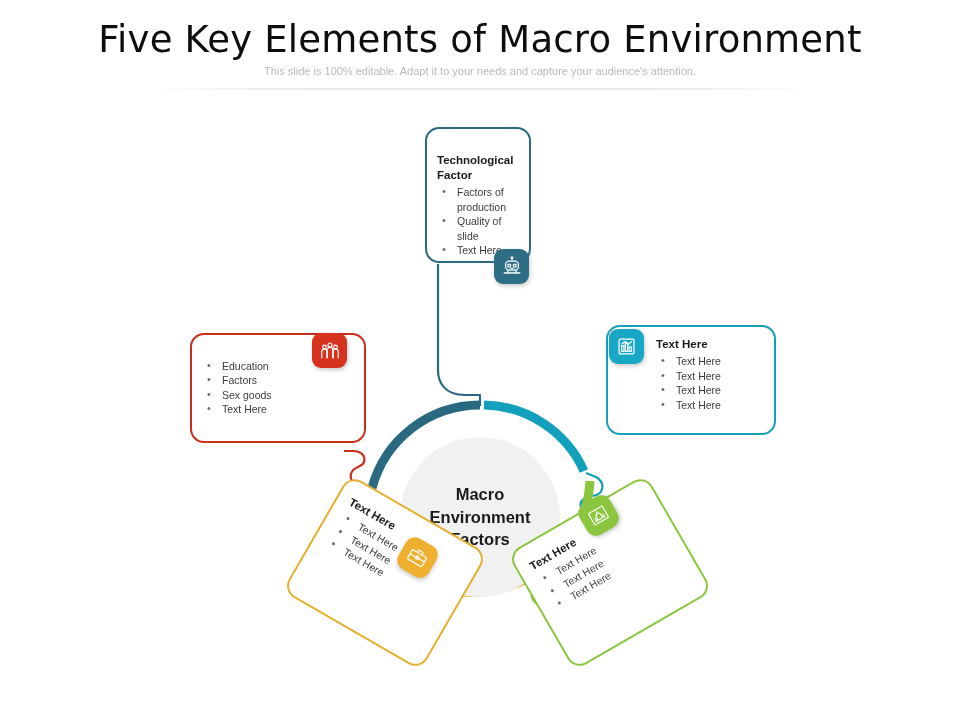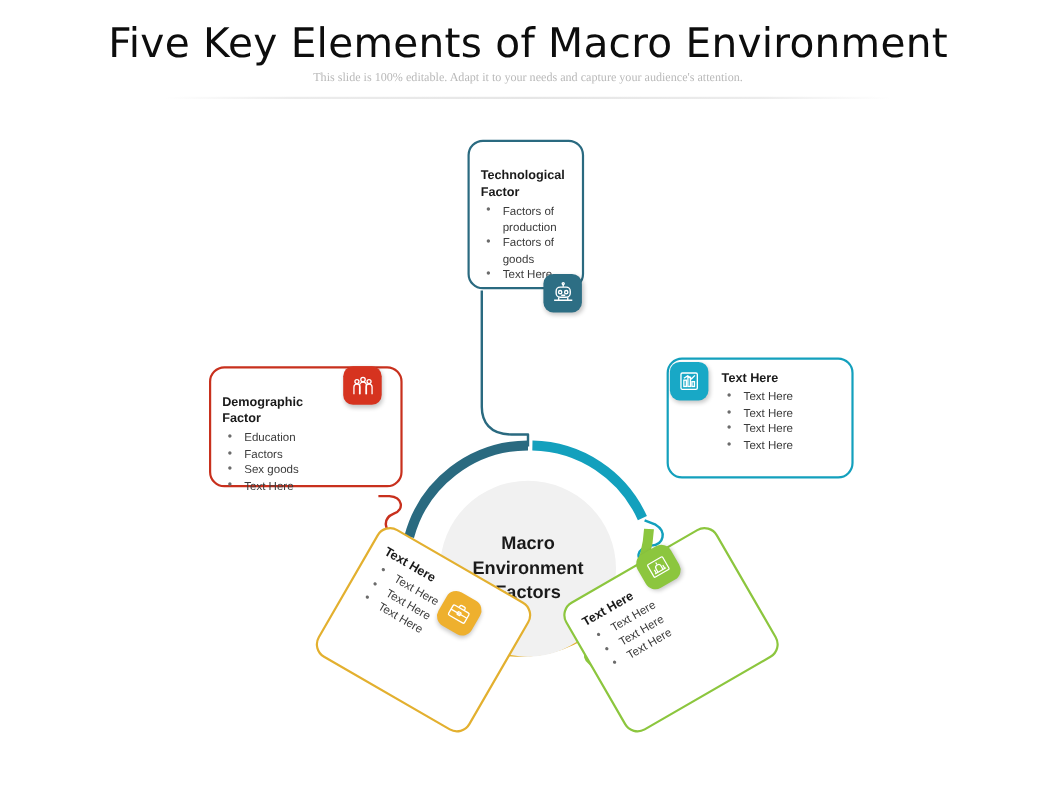--- a/index.html
+++ b/index.html
@@ -22,21 +22,20 @@
     letter-spacing:.2px;
     color:#0d0d0d;
     white-space:nowrap;
   }
   .subtitle{
     position:absolute;top:65px;left:0;width:960px;
     text-align:center;
     font-size:11px;
     color:#b9b9b9;
     white-space:nowrap;
-    font-family:Liberation Serif, serif;
   }
   .divider{
     position:absolute;top:88px;left:150px;width:660px;height:2px;
     background:linear-gradient(90deg,rgba(235,235,235,0) 0%,#ececec 18%,#e6e6e6 50%,#ececec 82%,rgba(235,235,235,0) 100%);
   }
 
   
   .diagram{position:absolute;top:100px;left:0;width:960px;height:620px;}
   .diagram svg{position:absolute;top:0;left:0;width:960px;height:620px;overflow:visible;}
 
@@ -167,42 +166,41 @@
     <div class="hub">
       <div class="hub-label">Macro Environment Factors</div>
     </div>
   </div>
 
   <div class="card" id="card-tech">
     <div class="card-body">
       <div class="card-title">Technological Factor</div>
       <ul class="card-list">
         <li>Factors of production</li>
-        <li>Factors of goods</li>
+        <li>Quality of slide</li>
         <li>Text Here</li>
       </ul>
     </div>
   </div>
   <div class="badge" id="badge-tech">
     <svg width="22" height="22" viewBox="0 0 24 24" fill="none" stroke="#ffffff" stroke-width="1.4">
       <line x1="12" y1="2.5" x2="12" y2="5"></line>
       <circle cx="12" cy="2" r="1"></circle>
       <rect x="5" y="5.5" width="14" height="10" rx="4"></rect>
       <circle cx="9" cy="10.5" r="1.6"></circle>
       <circle cx="15" cy="10.5" r="1.6"></circle>
       <line x1="10" y1="13.6" x2="14" y2="13.6"></line>
       <line x1="3" y1="18.5" x2="21" y2="18.5" stroke-width="1.6"></line>
       <line x1="7.5" y1="15.5" x2="7.5" y2="18.5"></line>
       <line x1="16.5" y1="15.5" x2="16.5" y2="18.5"></line>
     </svg>
   </div>
 
   <div class="card" id="card-demo">
     <div class="card-body">
-      <div class="card-title" style="width:100px">Demographic Factor</div>
       <ul class="card-list">
         <li>Education</li>
         <li>Factors</li>
         <li>Sex goods</li>
         <li>Text Here</li>
       </ul>
     </div>
   </div>
   <div class="badge" id="badge-demo">
     <svg width="22" height="22" viewBox="0 0 24 24" fill="none" stroke="#ffffff" stroke-width="1.3">

